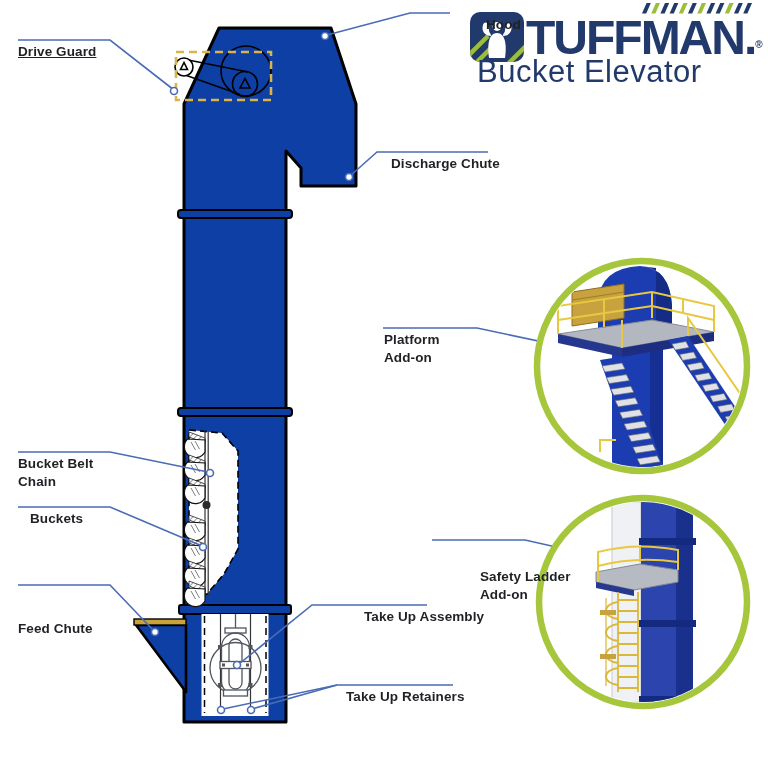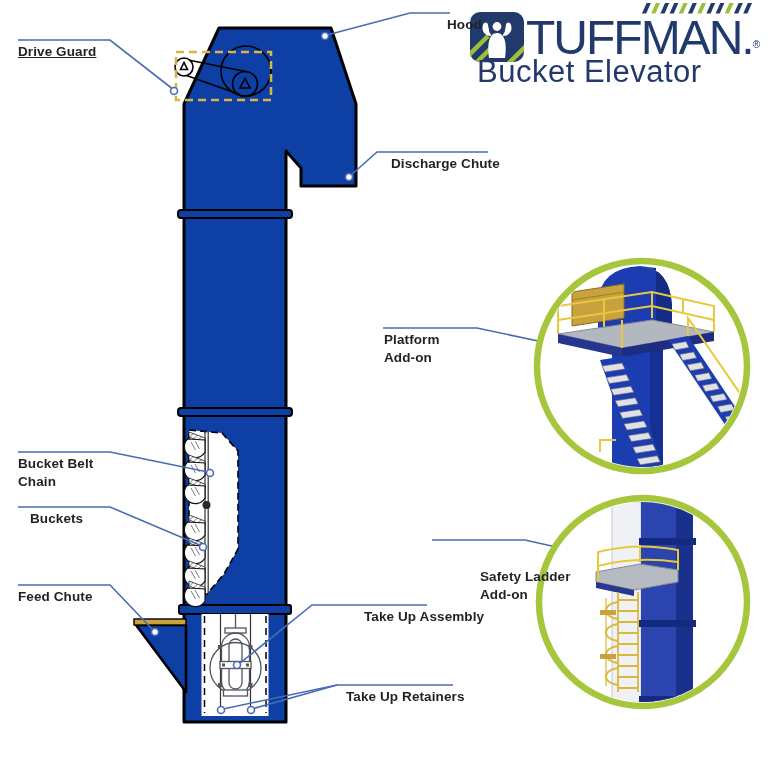--- a/index.html
+++ b/index.html
@@ -1,20 +1,20 @@
 <!DOCTYPE html>
 <html style="--blue: #0d3fa4; --leader: #4a6bb5; --gold-dash: #d9b44a; --chute-gold: #c9a23c; --navy: #22396b; --green: #9cbf3a; --ring-green: #a6c63c; --label-ink: #1f2125;"><head>
 <meta charset="utf-8">
 <style>
   html,body{margin:0;padding:0;}
   body{width:768px;height:768px;background:#fff;font-family:"Liberation Sans",sans-serif;position:relative;overflow:hidden;}
   #stage{position:absolute;left:0;top:0;width:768px;height:768px;}
   svg{position:absolute;left:0;top:0;}
   .lbl{position:absolute;font-size:13.5px;font-weight:bold;color:var(--label-ink);line-height:1.32;letter-spacing:.1px;}
-  .brand-name{position:absolute;left:526px;top:10px;font-size:48px;font-weight:normal;color:var(--navy);letter-spacing:-2px;white-space:nowrap;}
+  .brand-name{position:absolute;left:526px;top:10px;font-size:48px;font-weight:bold;color:var(--navy);letter-spacing:-2px;white-space:nowrap;}
   .brand-reg{font-size:10px;letter-spacing:0;vertical-align:6px;}
   .brand-product{position:absolute;left:477px;top:54px;font-size:31px;font-weight:normal;color:var(--navy);letter-spacing:.5px;white-space:nowrap;}
   
   .body-blue{fill:var(--blue);stroke:#000;stroke-width:3;stroke-linejoin:round;}
   .flange{fill:var(--blue);stroke:#000;stroke-width:2;}
   .cutaway{fill:#fff;stroke:#000;stroke-width:1.6;stroke-dasharray:7 4;}
   .leader{stroke:var(--leader);stroke-width:1.6;fill:none;}
   .dot{fill:#fff;stroke:var(--leader);stroke-width:1.6;}
   .mech{stroke:#50555e;stroke-width:1.3;fill:none;}
   .mechf{stroke:#50555e;stroke-width:1.3;fill:#fff;}
@@ -248,25 +248,25 @@
     <polygon points="697.2,13.5 701.4,13.5 706,3 701.8,3" fill="var(--green)"></polygon>
     <polygon points="706.4,13.5 710.6,13.5 715.2,3 711,3" fill="var(--navy)"></polygon>
     <polygon points="715.6,13.5 719.8,13.5 724.4,3 720.2,3" fill="var(--navy)"></polygon>
     <polygon points="724.8,13.5 729,13.5 733.6,3 729.4,3" fill="var(--green)"></polygon>
     <polygon points="734,13.5 738.2,13.5 742.8,3 738.6,3" fill="var(--navy)"></polygon>
     <polygon points="743.2,13.5 747.4,13.5 752,3 747.8,3" fill="var(--navy)"></polygon>
   </g>
 </svg>
 
 <div class="lbl" style="left:18px;top:43px;text-decoration:underline;">Drive Guard</div>
-<div class="lbl" style="left:400px;top:16px;padding-left:47px;">Hood</div>
+<div class="lbl" style="left:439px;top:16px;padding-left:47px;">Hood</div>
 <div class="lbl" style="left:391px;top:155px;">Discharge Chute</div>
 <div class="lbl" style="left:18px;top:455px;width:95px;">Bucket Belt Chain</div>
 <div class="lbl" style="left:18px;top:510px;padding-left:12px;">Buckets</div>
-<div class="lbl" style="left:18px;top:588px;">Feed Chute</div>
+<div class="lbl" style="left:18px;top:620px;">Feed Chute</div>
 <div class="lbl" style="left:318px;top:608px;margin-left:46px;">Take Up Assembly</div>
 <div class="lbl" style="left:346px;top:688px;">Take Up Retainers</div>
 <div class="lbl" style="left:384px;top:331px;width:78px;">Platform Add-on</div>
 <div class="lbl" style="left:432px;top:568px;width:108px;margin-left:48px;">Safety Ladder Add-on</div>
 
 <div class="brand-name"><span>TUFFMAN</span><span>.</span><span class="brand-reg">®</span></div>
 <div class="brand-product">Bucket Elevator</div>
 
 </div>
 

